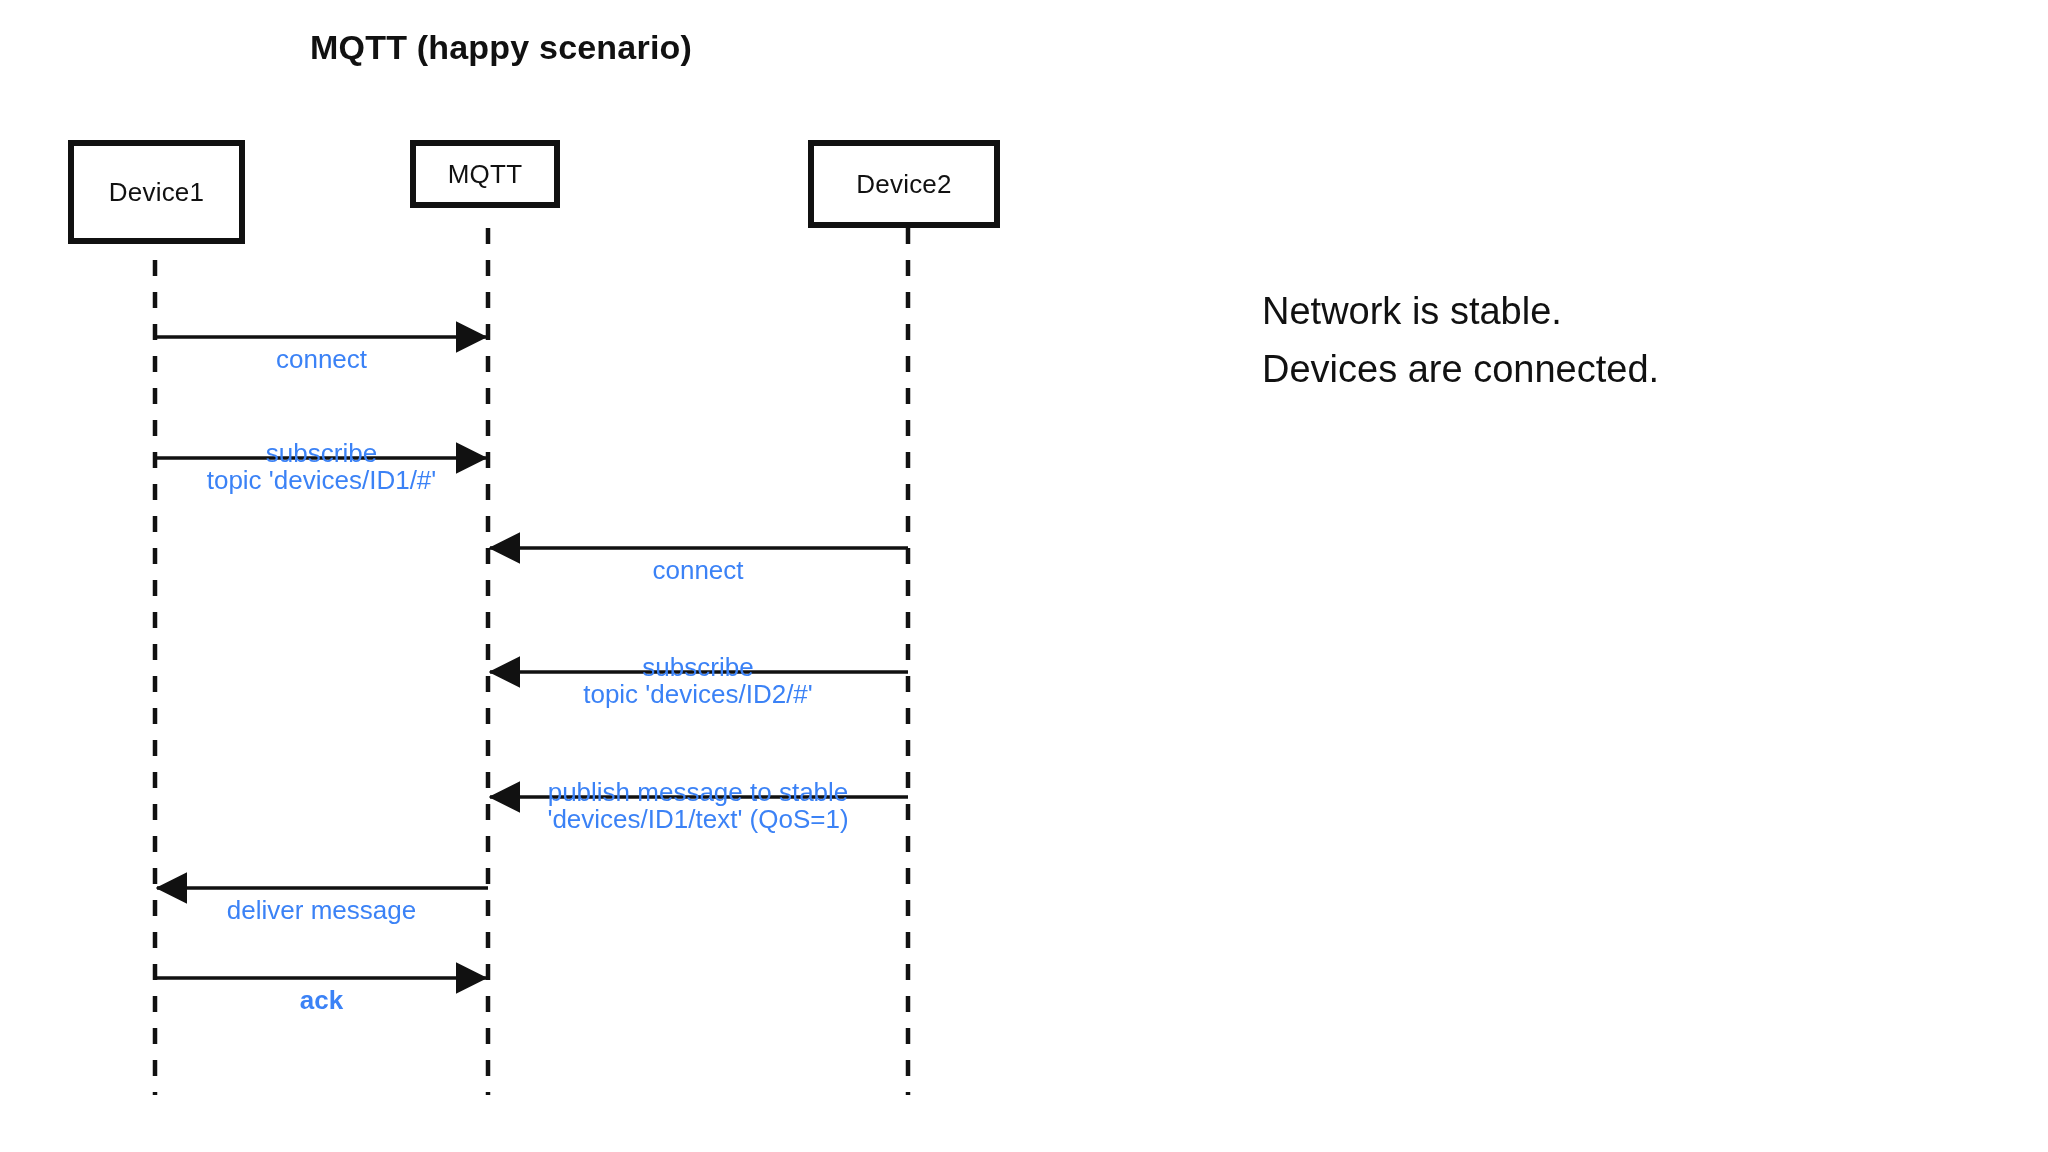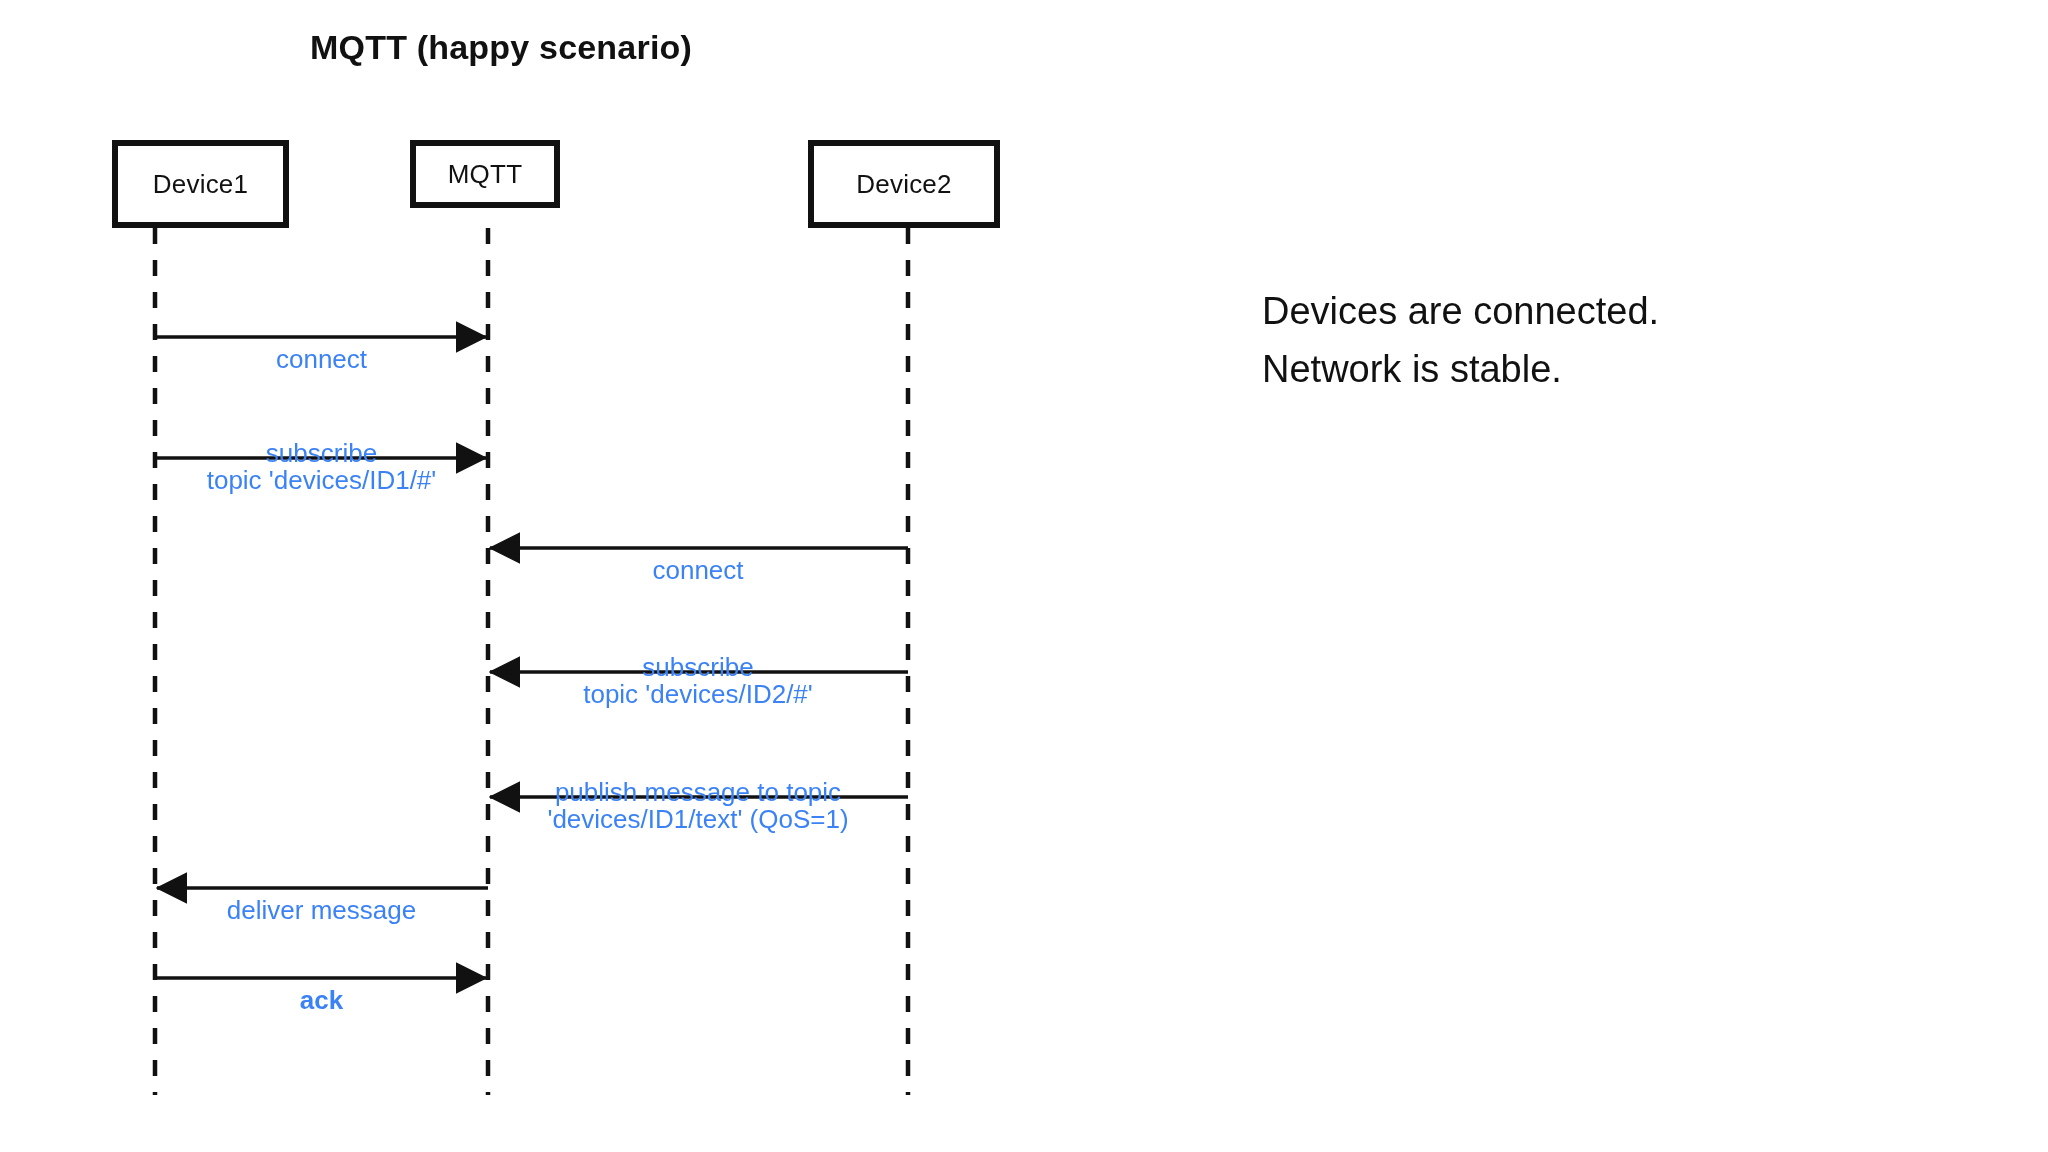--- a/index.html
+++ b/index.html
@@ -92,21 +92,21 @@
       <line x1="908" y1="672" x2="490" y2="672" stroke="#111111" stroke-width="3.5" marker-end="url(#arrow-left)"></line>
       <line x1="908" y1="797" x2="490" y2="797" stroke="#111111" stroke-width="3.5" marker-end="url(#arrow-left)"></line>
       <line x1="488" y1="888" x2="157" y2="888" stroke="#111111" stroke-width="3.5" marker-end="url(#arrow-left)"></line>
       <line x1="155" y1="978" x2="486" y2="978" stroke="#111111" stroke-width="3.5" marker-end="url(#arrow-right)"></line>
     </g>
 </svg>
 
 <div class="diagram-title">MQTT (happy scenario)</div>
 
 <div id="participants-layer">
-    <div class="participant" style="left: 68px; top: 140px; width: 177px; height: 88px; margin-left: 44px;">
+    <div class="participant" style="left: 68px; top: 140px; width: 177px; height: 104px;">
       <span class="participant-label">Device1</span>
     </div>
     <div class="participant" style="left: 410px; top: 140px; width: 150px; height: 68px;">
       <span class="participant-label">MQTT</span>
     </div>
     <div class="participant" style="left: 808px; top: 140px; width: 192px; height: 88px;">
       <span class="participant-label">Device2</span>
     </div>
   </div>
 
@@ -119,27 +119,27 @@
       <div>topic 'devices/ID1/#'</div>
     </div>
     <div class="msg-label" style="left: 698px; top: 513px;">
       <div>connect</div>
     </div>
     <div class="msg-label" style="left: 698px; top: 610px;">
       <div>subscribe</div>
       <div>topic 'devices/ID2/#'</div>
     </div>
     <div class="msg-label" style="left: 698px; top: 735px;">
-      <div>publish message to topic</div>
+      <div>publish message to stable</div>
       <div>'devices/ID1/text' (QoS=1)</div>
     </div>
     <div class="msg-label" style="left: 321.5px; top: 853px;">
       <div>deliver message</div>
     </div>
     <div class="msg-label" style="left: 321.5px; top: 943px; font-weight: bold;">
       <div>ack</div>
     </div>
   </div>
 
 <div class="note">
+  <span class="note-line">Network is stable.</span>
   <span class="note-line">Devices are connected.</span>
-  <span class="note-line">Network is stable.</span>
 </div>
 
 </body></html>

